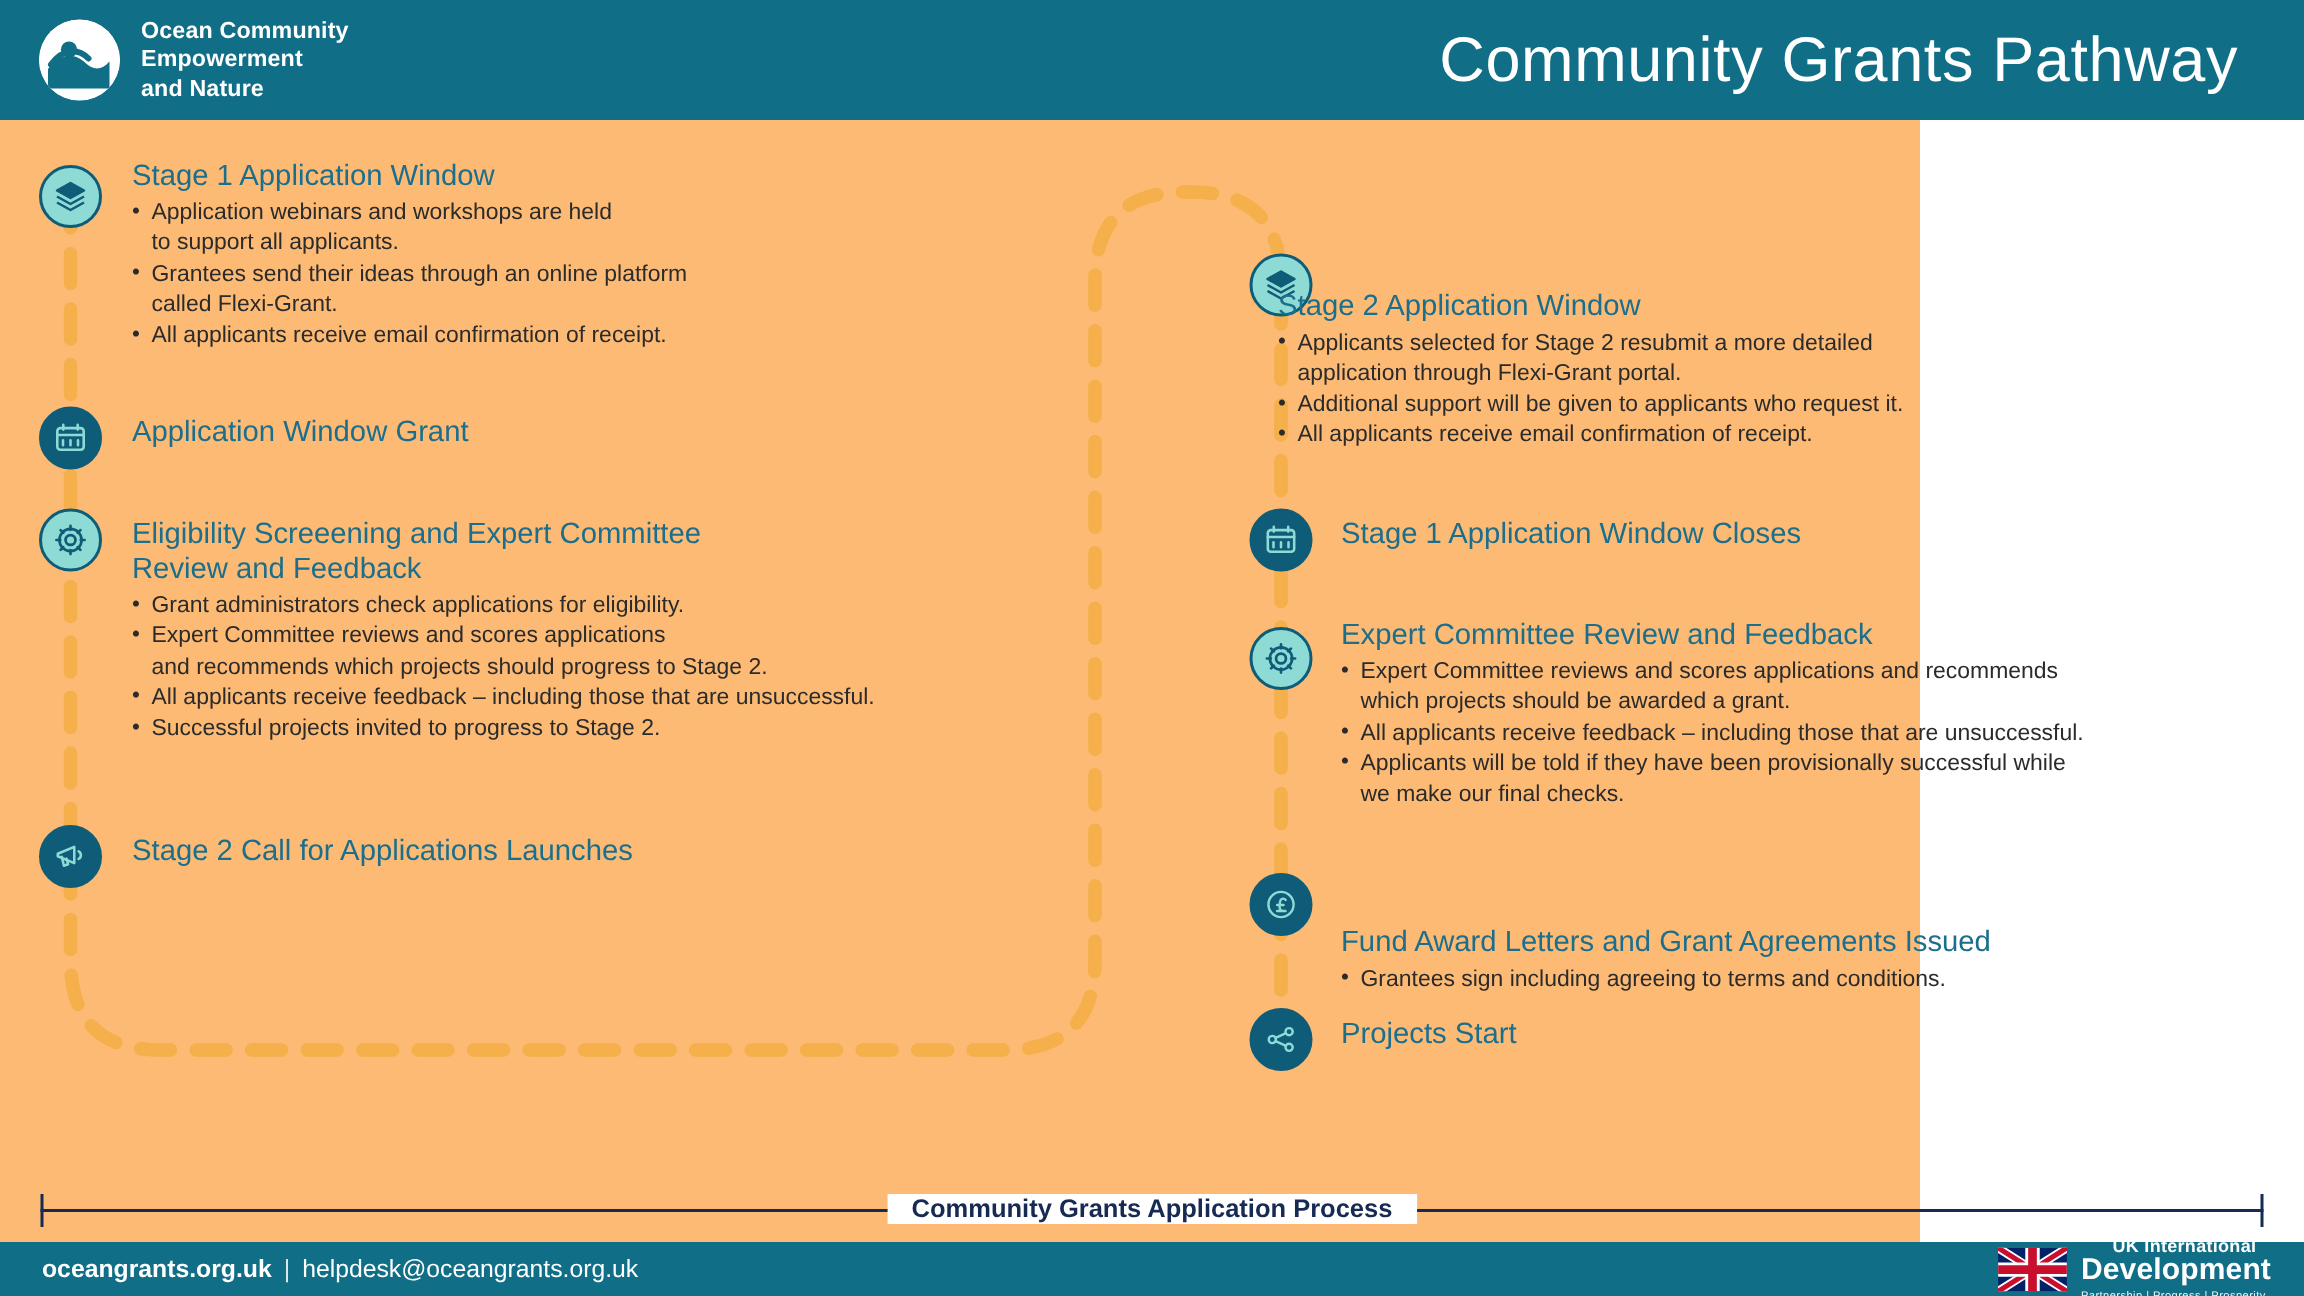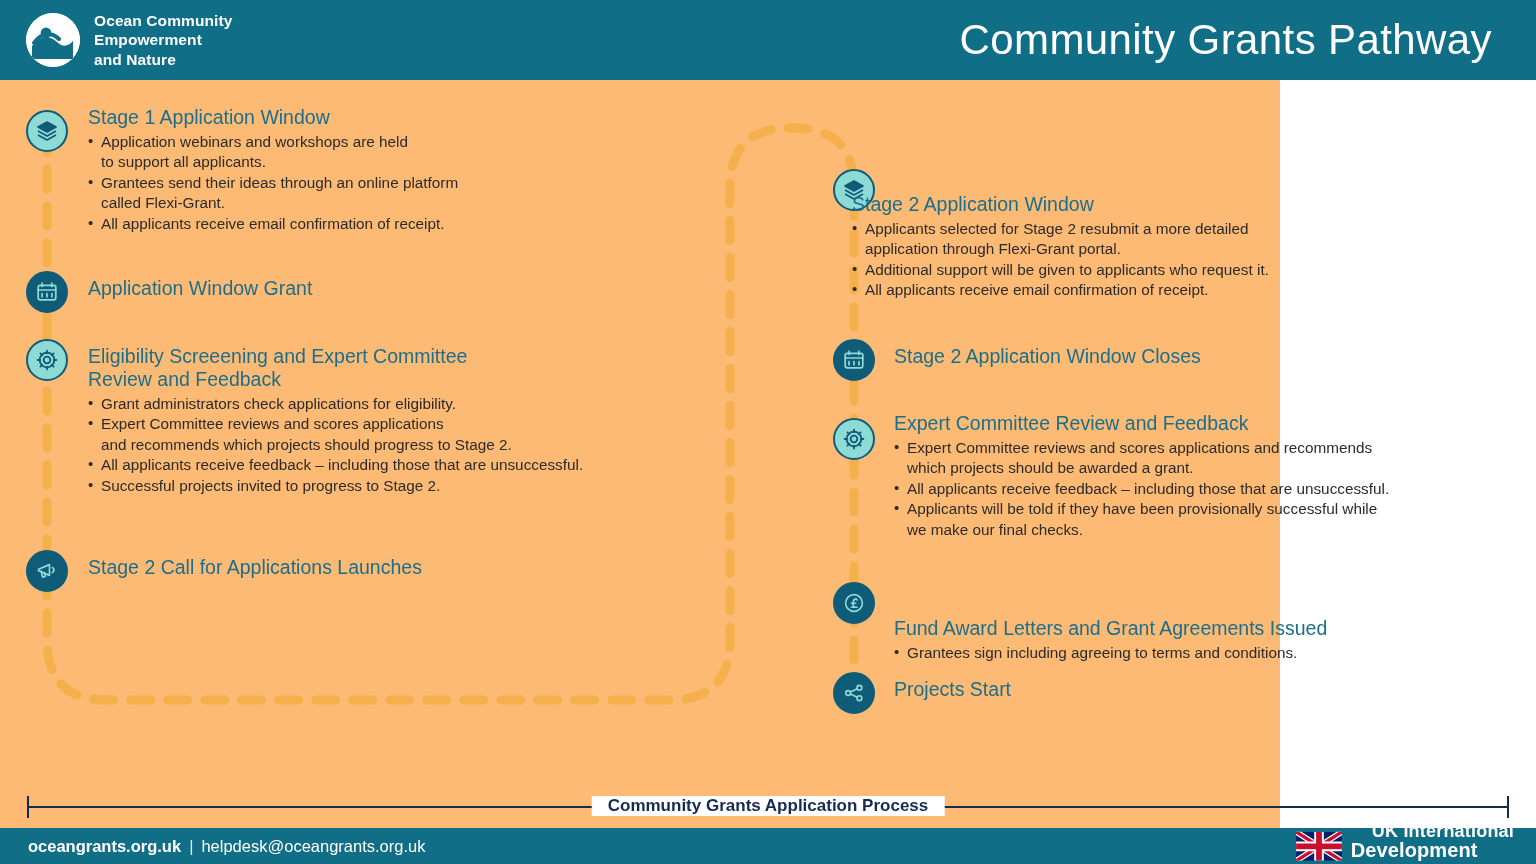--- a/index.html
+++ b/index.html
@@ -78,21 +78,21 @@
   }
   .footer-left { padding-left: 28px; color: #fff; font-size: 16.5px; display: flex; align-items: baseline; gap: 8px; }
   .footer-left .site { font-weight: bold; }
   .footer-left .sep { opacity: .85; }
   .footer-right {
     position: absolute; right: 22px; top: 50%; transform: translateY(-50%);
     display: flex; align-items: center; gap: 9px; color: #fff;
   }
   .ukflag { width: 46px; height: 29px; flex: none; }
   .ukid-txt { line-height: 1.02; }
-  .ukid-txt .l1 { font-size: 18px; font-weight: bold; letter-spacing: .2px; padding-left: 21px; }
+  .ukid-txt .l1 { font-size: 12px; font-weight: bold; letter-spacing: .2px; padding-left: 21px; }
   .ukid-txt .l2 { font-size: 20px; font-weight: bold; letter-spacing: .1px; }
   .ukid-txt .l3 { font-size: 7.4px; letter-spacing: .3px; margin-top: 2px; opacity: .95; }
 </style>
 </head>
 <body>
 
 <div class="page">
 
   <div class="header">
     <div class="logo-wrap">
@@ -209,21 +209,21 @@
     <div class="node">
       <div class="node-icon ic-dark" style="left:833px; top:259px;">
         <svg width="24" height="24" viewBox="0 0 24 24" fill="none" stroke="#8EDAD5" stroke-width="1.7" stroke-linecap="round">
           <rect x="3.2" y="5.4" width="17.6" height="14.4" rx="2"></rect>
           <path d="M3.2 10 L20.8 10"></path>
           <path d="M7.2 3.2 L7.2 6.4 M16.8 3.2 L16.8 6.4"></path>
           <path d="M7 13.5 L7 16.8 M12 13.5 L12 16.8 M17 13.5 L17 16.8"></path>
         </svg>
       </div>
       <div class="node-body" style="left:894px; top:265px; width:620px;">
-        <div class="node-title">Stage 2 Application Window Closes</div>
+        <div class="node-title">Stage 1 Application Window Closes</div>
       </div>
     </div>
 
     <div class="node">
       <div class="node-icon ic-light" style="left:833px; top:338px;">
         <svg width="24" height="24" viewBox="0 0 24 24" fill="none" stroke="#0E5C78" stroke-width="1.8">
           <circle cx="12" cy="12" r="3.3"></circle>
           <path d="M12 2.6 L12 5.2 M12 18.8 L12 21.4 M2.6 12 L5.2 12 M18.8 12 L21.4 12
                    M5.4 5.4 L7.2 7.2 M16.8 16.8 L18.6 18.6 M18.6 5.4 L16.8 7.2 M7.2 16.8 L5.4 18.6" stroke-linecap="round"></path>
           <circle cx="12" cy="12" r="7.4"></circle>

